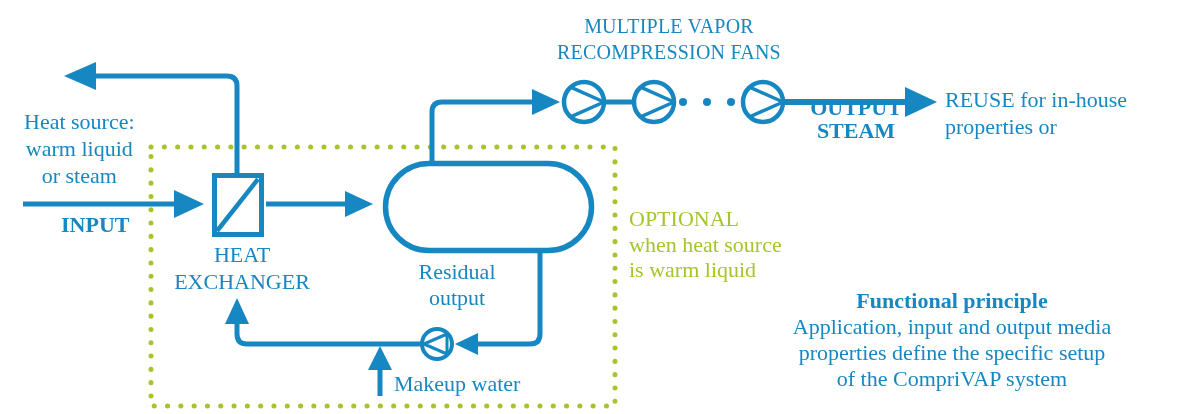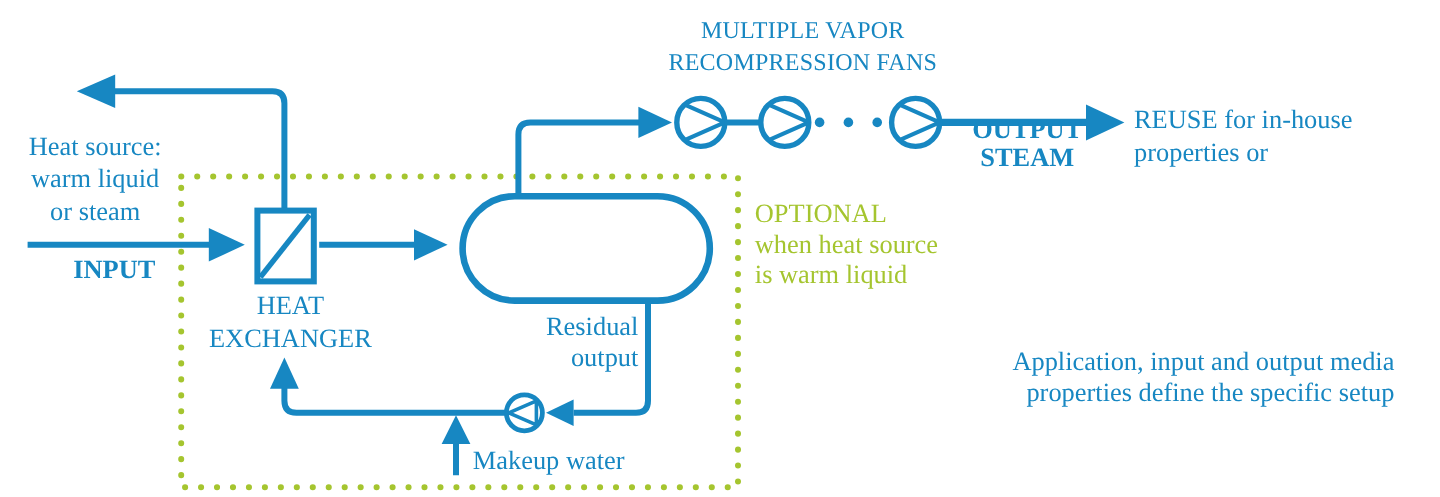--- a/index.html
+++ b/index.html
@@ -19,24 +19,24 @@
   }
   .stage svg{position:absolute;left:0;top:0;}
   .txt{
     position:absolute;
     font-size:22px;
     line-height:27px;
     color:var(--line_blue);
     white-space:nowrap;
   }
   .txt span{display:block;}
-  .green{color:var(--accent_green);}
+  .green{color:var(--accent_green);margin-top:41px;}
   .bold{font-weight:bold;}
   .center{text-align:center;}
-  .right{text-align:right;}
+  .right{text-align:center;}
   .title{font-size:20px;line-height:26px;letter-spacing:.2px;}
   
   .pipe{stroke:var(--line_blue);stroke-width:5;fill:none;}
   .pipe-thick{stroke:var(--line_blue);stroke-width:6;fill:none;}
   .head{fill:var(--line_blue);stroke:none;}
   .sym{stroke:var(--line_blue);fill:#ffffff;}
   .sym-line{stroke:var(--line_blue);fill:none;}
   .dotted{stroke:var(--accent_green);stroke-width:5;fill:none;
           stroke-dasharray:0.1 13.2;stroke-linecap:round;}
   .bluedot{fill:var(--line_blue);}
@@ -164,17 +164,19 @@
     <span>OUTPUT</span>
     <span>STEAM</span>
   </div>
 
   <div class="txt" style="left:945px;top:67px;line-height:26.5px;margin-top:20px;">
     <span>REUSE for in-house</span>
     <span>properties or</span>
   </div>
 
   <div class="txt right" style="left:742px;top:288px;width:420px;line-height:26px;">
+    <span class="bold">Functional principle</span>
     <span>Application, input and output media</span>
     <span>properties define the specific setup</span>
+    <span>of the CompriVAP system</span>
   </div>
 
 </div>
 
 </body></html>

